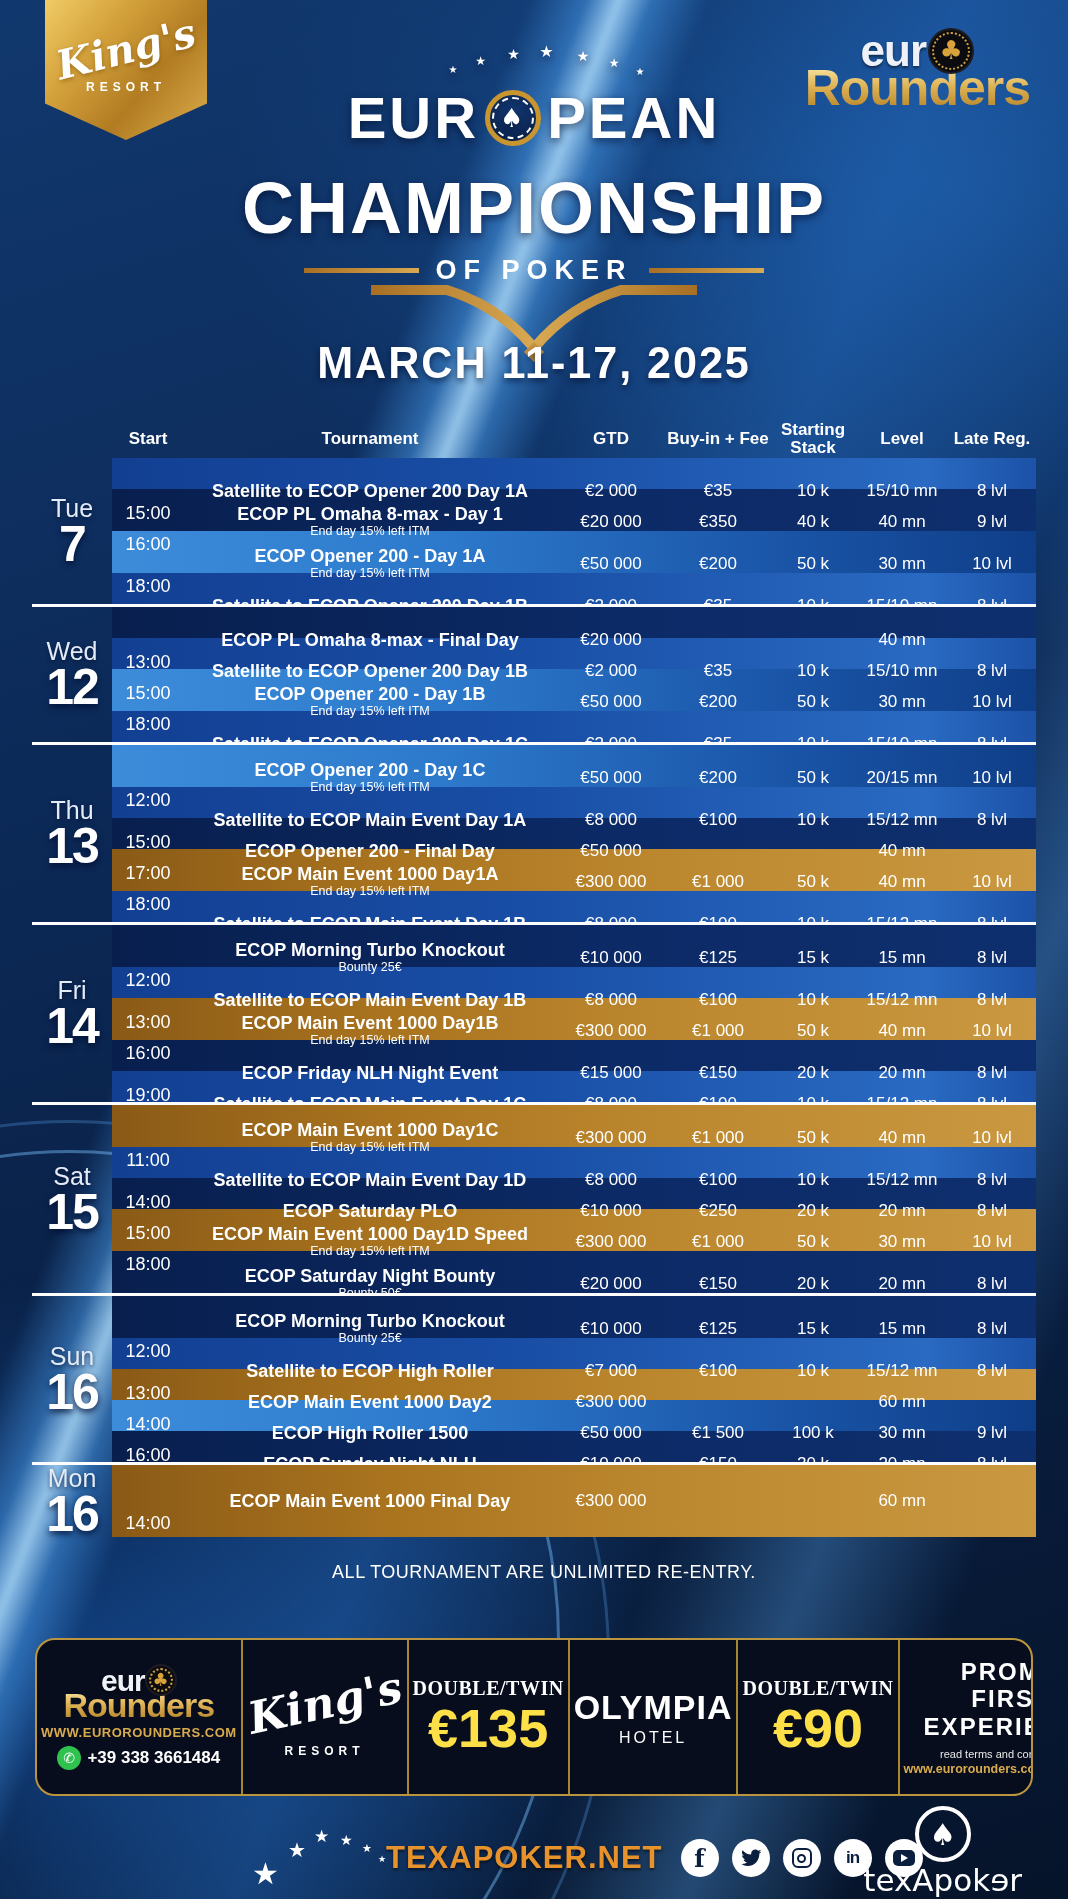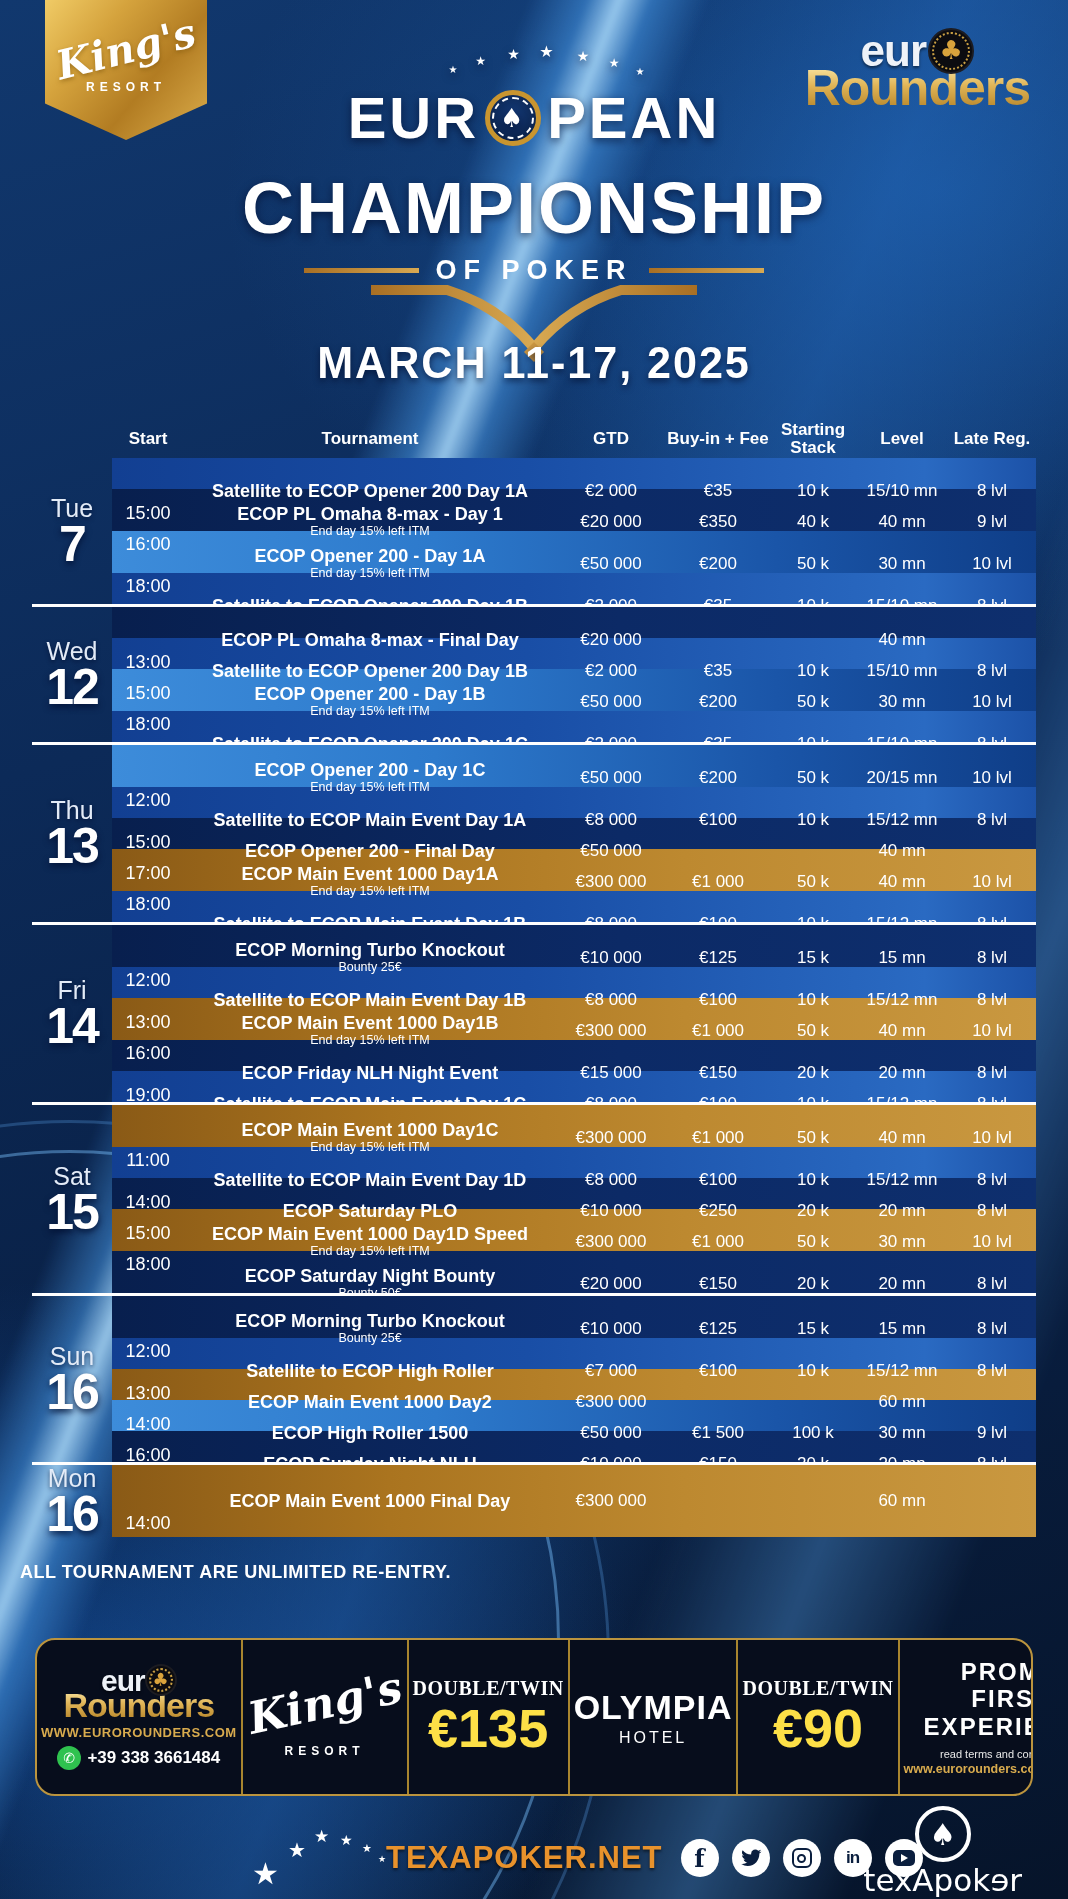--- a/index.html
+++ b/index.html
@@ -85,22 +85,22 @@
   .row.tall{ height:72px; }
   .row .c{ text-align:center; font-size:17px; }
   .row .time{ font-size:18px;margin-top:45px; }
   .row .name .nm{ font-weight:700; font-size:18px; line-height:1; }
   .row .name .sub{ font-weight:400; font-size:12.5px; line-height:1.1; margin-top:2px; }
   .row.med  { background:linear-gradient(90deg,#123f92 0%,#194ea6 45%,#2a6ac2 88%,#1c52a8 100%); }
   .row.dark { background:linear-gradient(90deg,#081f4e 0%,#0c2a66 55%,#0e2f6e 100%); }
   .row.light{ background:linear-gradient(90deg,#3d8cda 0%,#2d7acc 35%,#1a55a8 72%,#0f3e88 100%); }
   .row.gold { background:linear-gradient(90deg,#8a5a16 0%,#aa741f 30%,#bd8930 62%,#c99840 100%); }
 
-  #note{ position:absolute; left:0; right:0; top:1562px; 
-    font-size:18px; font-weight:700; letter-spacing:.5px;margin-left:20px; }
+  #note{ position:absolute; left:0; right:0; top:1562px; text-align:center;
+    font-size:18px; font-weight:400; letter-spacing:.5px;margin-left:20px; }
 
   
   #banner{ position:absolute; left:35px; top:1638px; width:998px; height:158px;
     background:#070d1c; border:2px solid #bb943e; border-radius:20px;
     display:grid; grid-template-columns:1.42fr 1fr 1fr 1fr 1fr 1.42fr; overflow:hidden; }
   .bcell{ display:flex; flex-direction:column; align-items:center; justify-content:center; border-left:2px solid #a8852f; padding:4px;}
   .bcell:first-child{ border-left:none; }
   #b-er .er-eur{ font-size:30px; }
   #b-er .er-chip{ width:32px; height:32px; font-size:18px; }
   #b-er .er-rounders{ font-size:34px; margin-top:-6px; }

